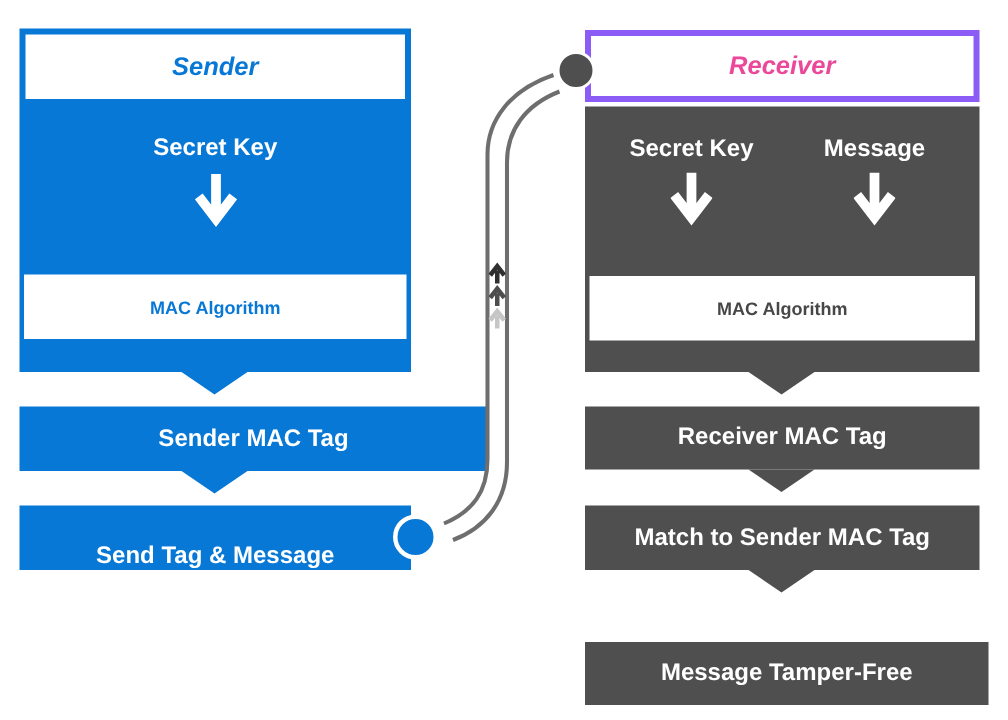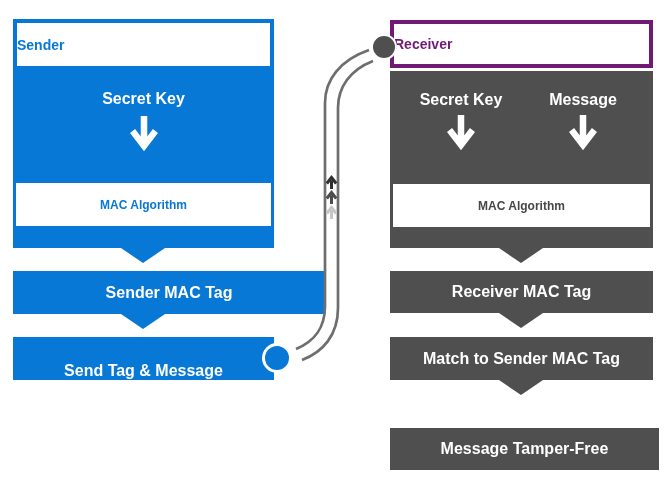--- a/index.html
+++ b/index.html
@@ -13,25 +13,25 @@
   }
   .abs{position:absolute;box-sizing:border-box;}
 
   
   .blue-bg{background:#0778D6;}
   .gray-bg{background:#4F4F4F;}
 
   
   .header-box{
     background:#ffffff;
-    display:flex;align-items:center;
-    font-size:14px;font-weight:700;
+    display:flex;align-items:center;justify-content:center;
+    font-size:17px;font-weight:700;font-style:italic;
   }
   .sender-header{border:4px solid #0778D6;color:#0778D6;}
-  .receiver-header{border:4px solid #701a75;color:#701a75;}
+  .receiver-header{border:4px solid #8b5cf6;color:#ec4899;}
 
   
   .main-box{color:#ffffff;}
   .main-label{
     position:absolute;width:100%;top:20px;
     text-align:center;font-size:16px;font-weight:600;color:#ffffff;
   }
   .col-group{position:absolute;top:20px;width:120px;text-align:center;}
   .col-group .lbl{font-size:16px;font-weight:600;color:#ffffff;}
   .big-arrow{display:block;margin:6px auto 0 auto;}

